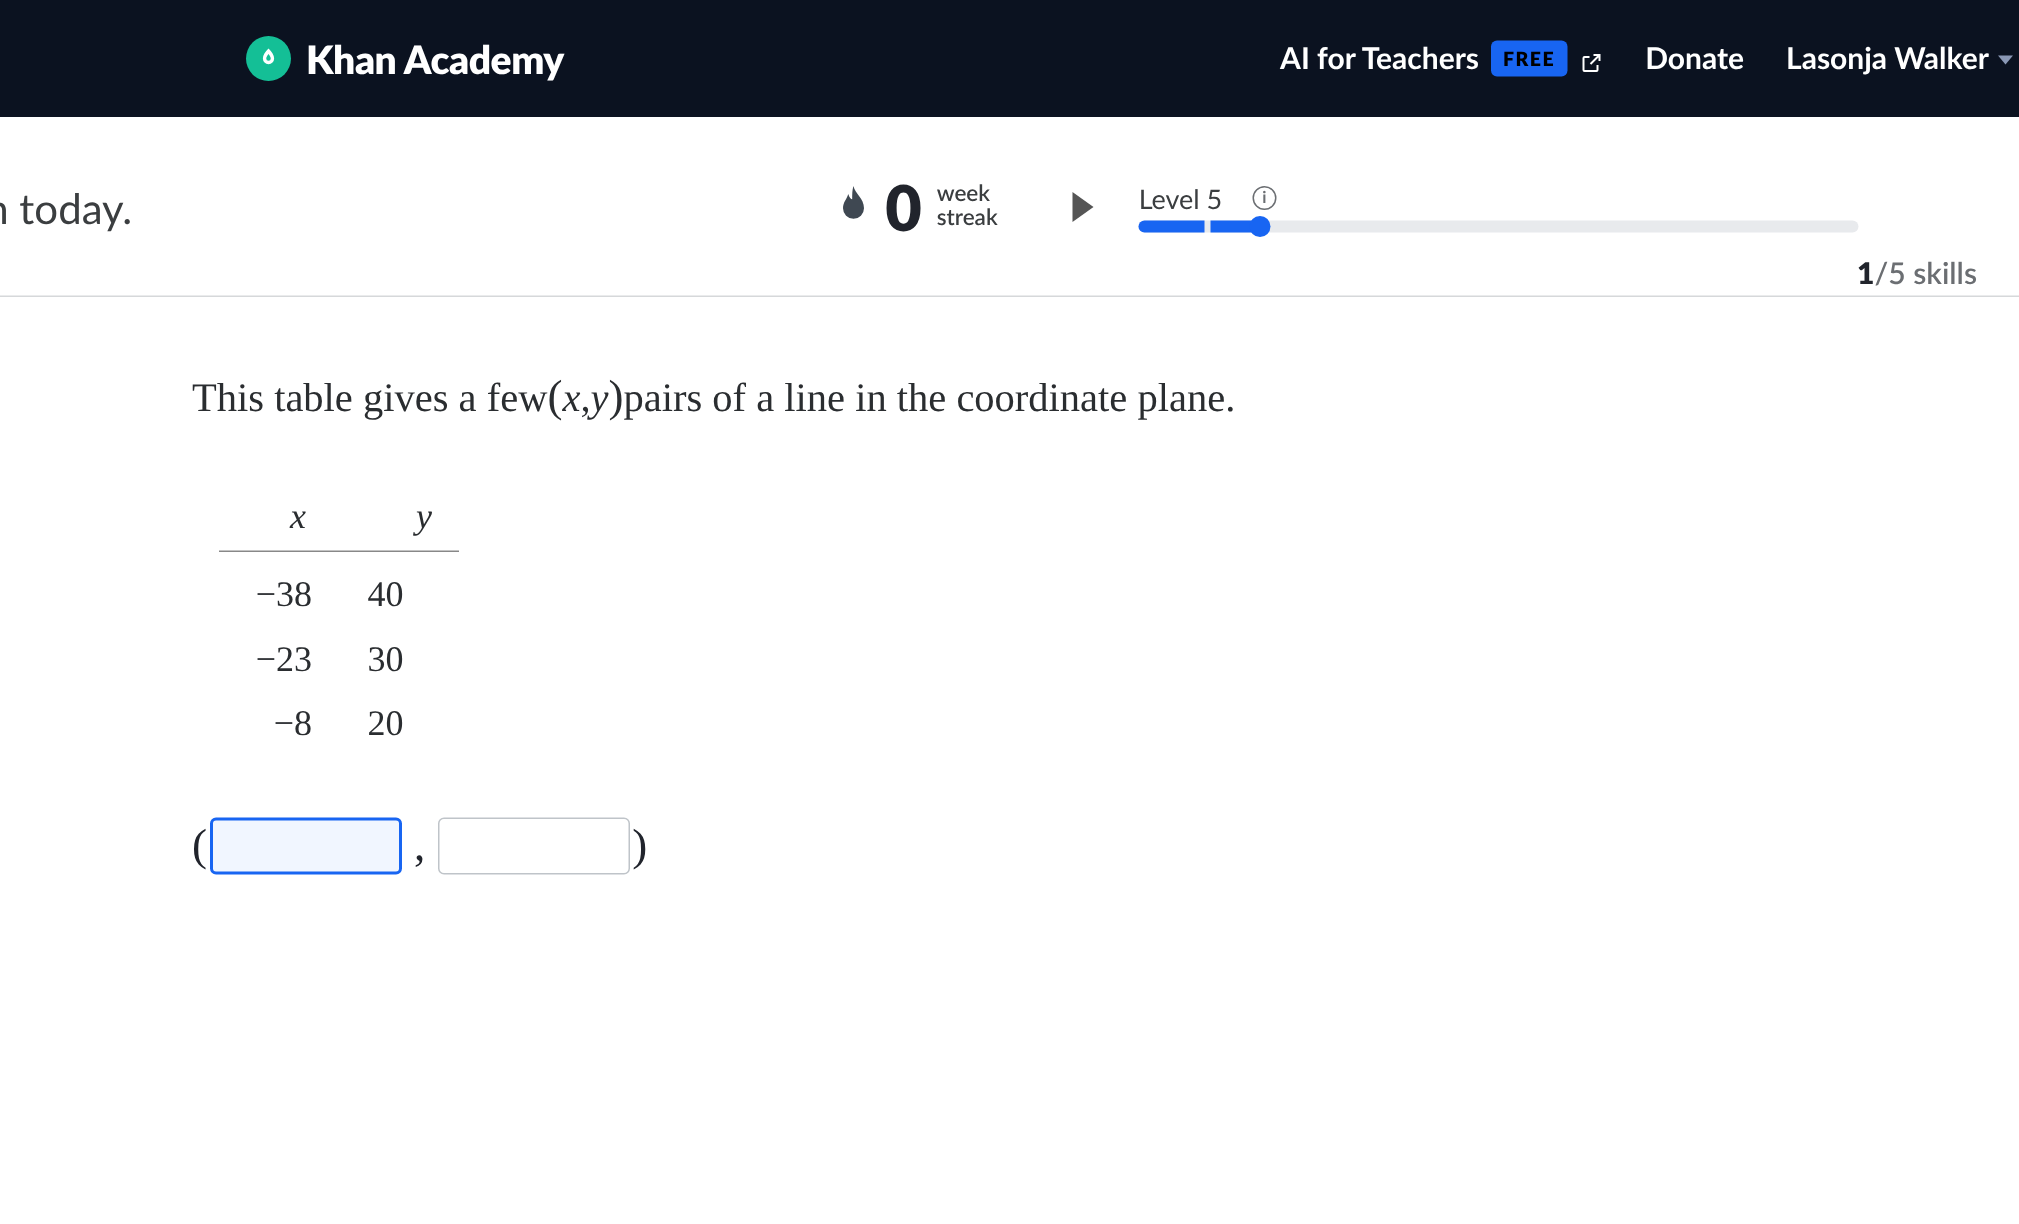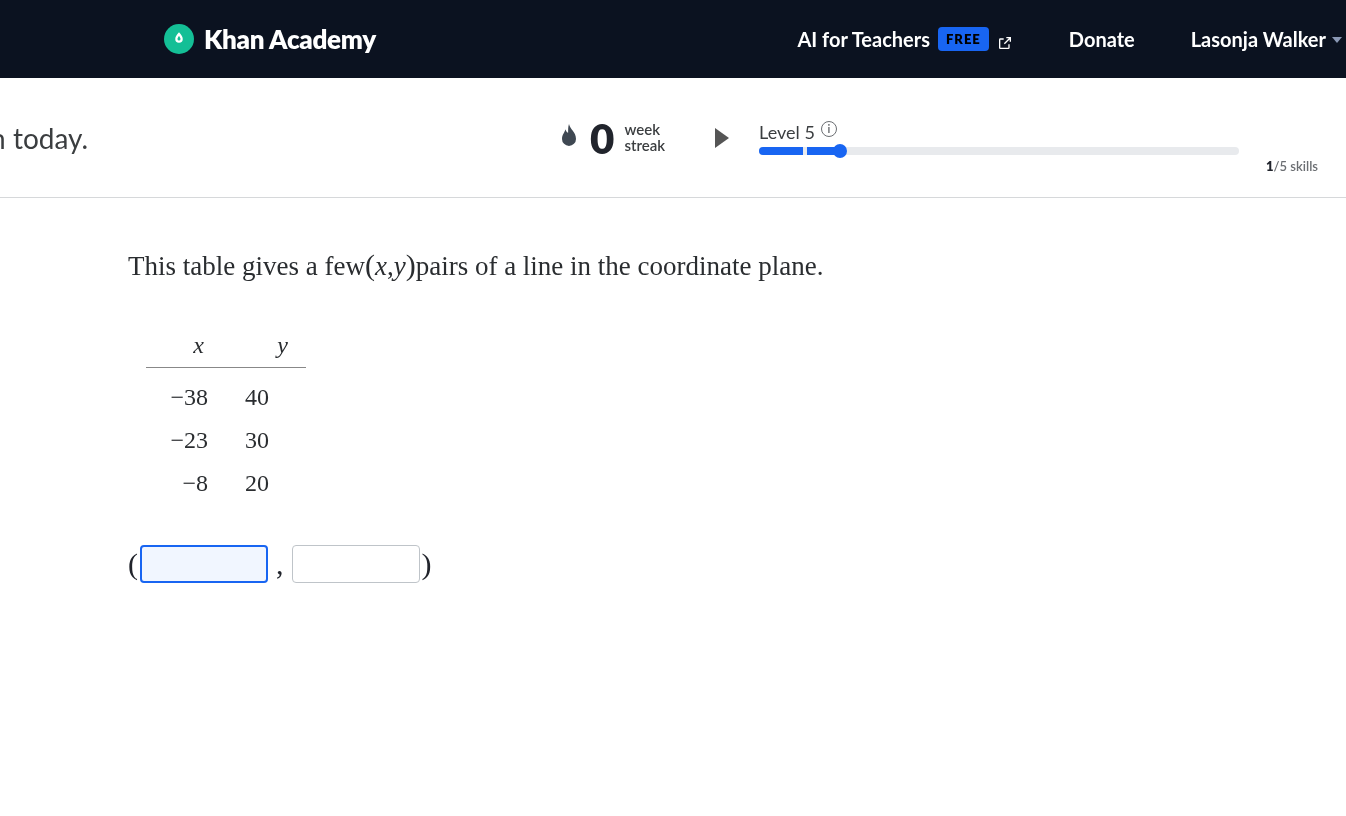--- a/index.html
+++ b/index.html
@@ -57,21 +57,21 @@
   font-size: 13px;
   font-weight: 800;
   letter-spacing: 1px;
   padding: 4px 8px;
   border-radius: 4px;
 }
 .ext-icon {
   width: 16px;
   height: 16px;
 }
-.donate, .user-menu { cursor: pointer; margin-left: 28px; }
+.donate, .user-menu { cursor: pointer; }
 .user-menu { display: flex; align-items: center; gap: 6px; }
 .caret {
   width: 0; height: 0;
   border-left: 5px solid transparent;
   border-right: 5px solid transparent;
   border-top: 6px solid #8a98b5;
   margin-top: 2px;
 }
 .subbar {
   height: 120px;
@@ -113,21 +113,22 @@
   border-bottom: 10px solid transparent;
   border-left: 14px solid #555;
   margin-left: 50px;
   cursor: pointer;
 }
 .level-wrap { margin-left: 30px; }
 .level-label {
   font-size: 18px;
   color: #3b3e40;
   display: flex;
-  gap: 6px;
+  align-items: center;
+  gap: 20px;
 }
 .info-icon {
   width: 16px; height: 16px;
   border: 1.5px solid #6b6e72;
   border-radius: 50%;
   font-size: 11px;
   display: flex;
   align-items: center;
   justify-content: center;
   color: #6b6e72;
@@ -141,22 +142,22 @@
   background: #e8eaed;
   border-radius: 4px;
   position: relative;
 }
 .level-seg1 { position:absolute; left:0; top:0; height:8px; width:44px; background:#1865f2; border-radius:4px 0 0 4px; }
 .level-seg2 { position:absolute; left:48px; top:0; height:8px; width:28px; background:#1865f2; }
 .level-dot { position:absolute; left:74px; top:-3px; width:14px; height:14px; background:#1865f2; border-radius:50%; }
 .skills-count {
   position: absolute;
   right: 28px;
-  top: 80px;
-  font-size: 13px;
+  top: 92px;
+  font-size: 20px;
   color: #6b6e72;
   font-weight: 600;
 }
 .skills-count .cur { color: #21242c; font-weight: 800; }
 .content {
   padding: 50px 0 0 128px;
   font-size: 26px;
   color: #21242c;
 }
 .prompt {

